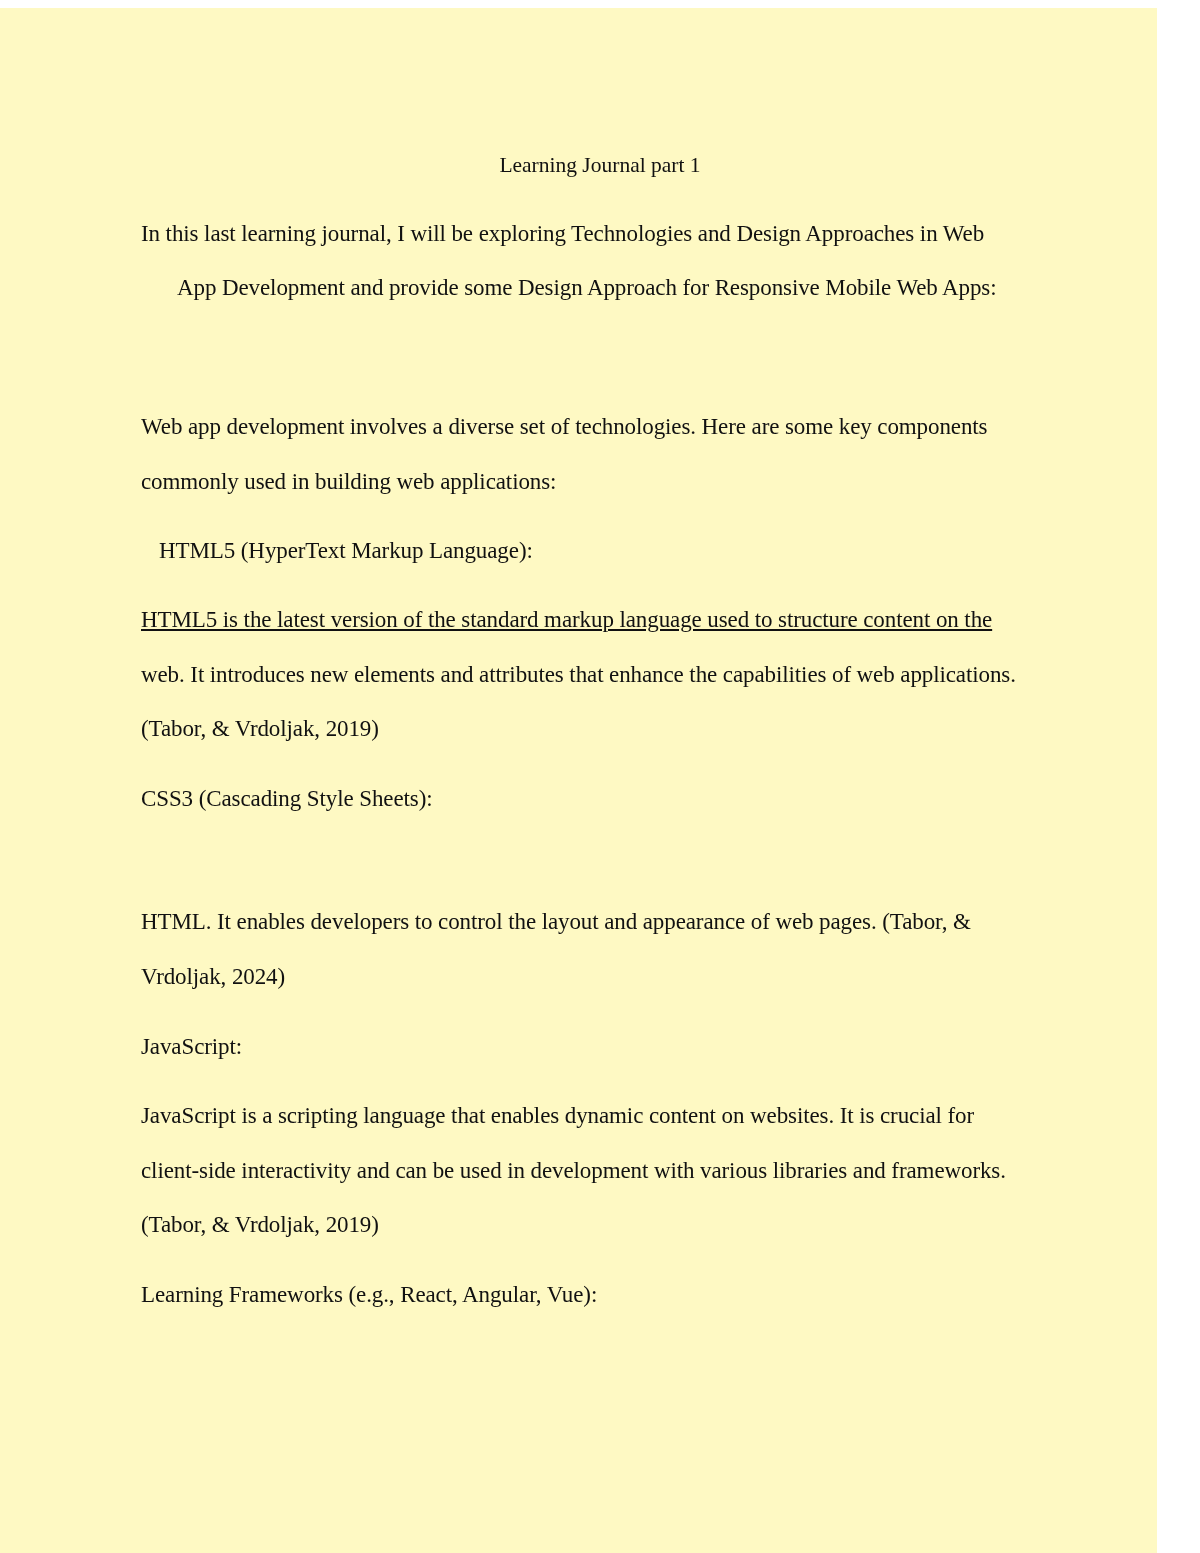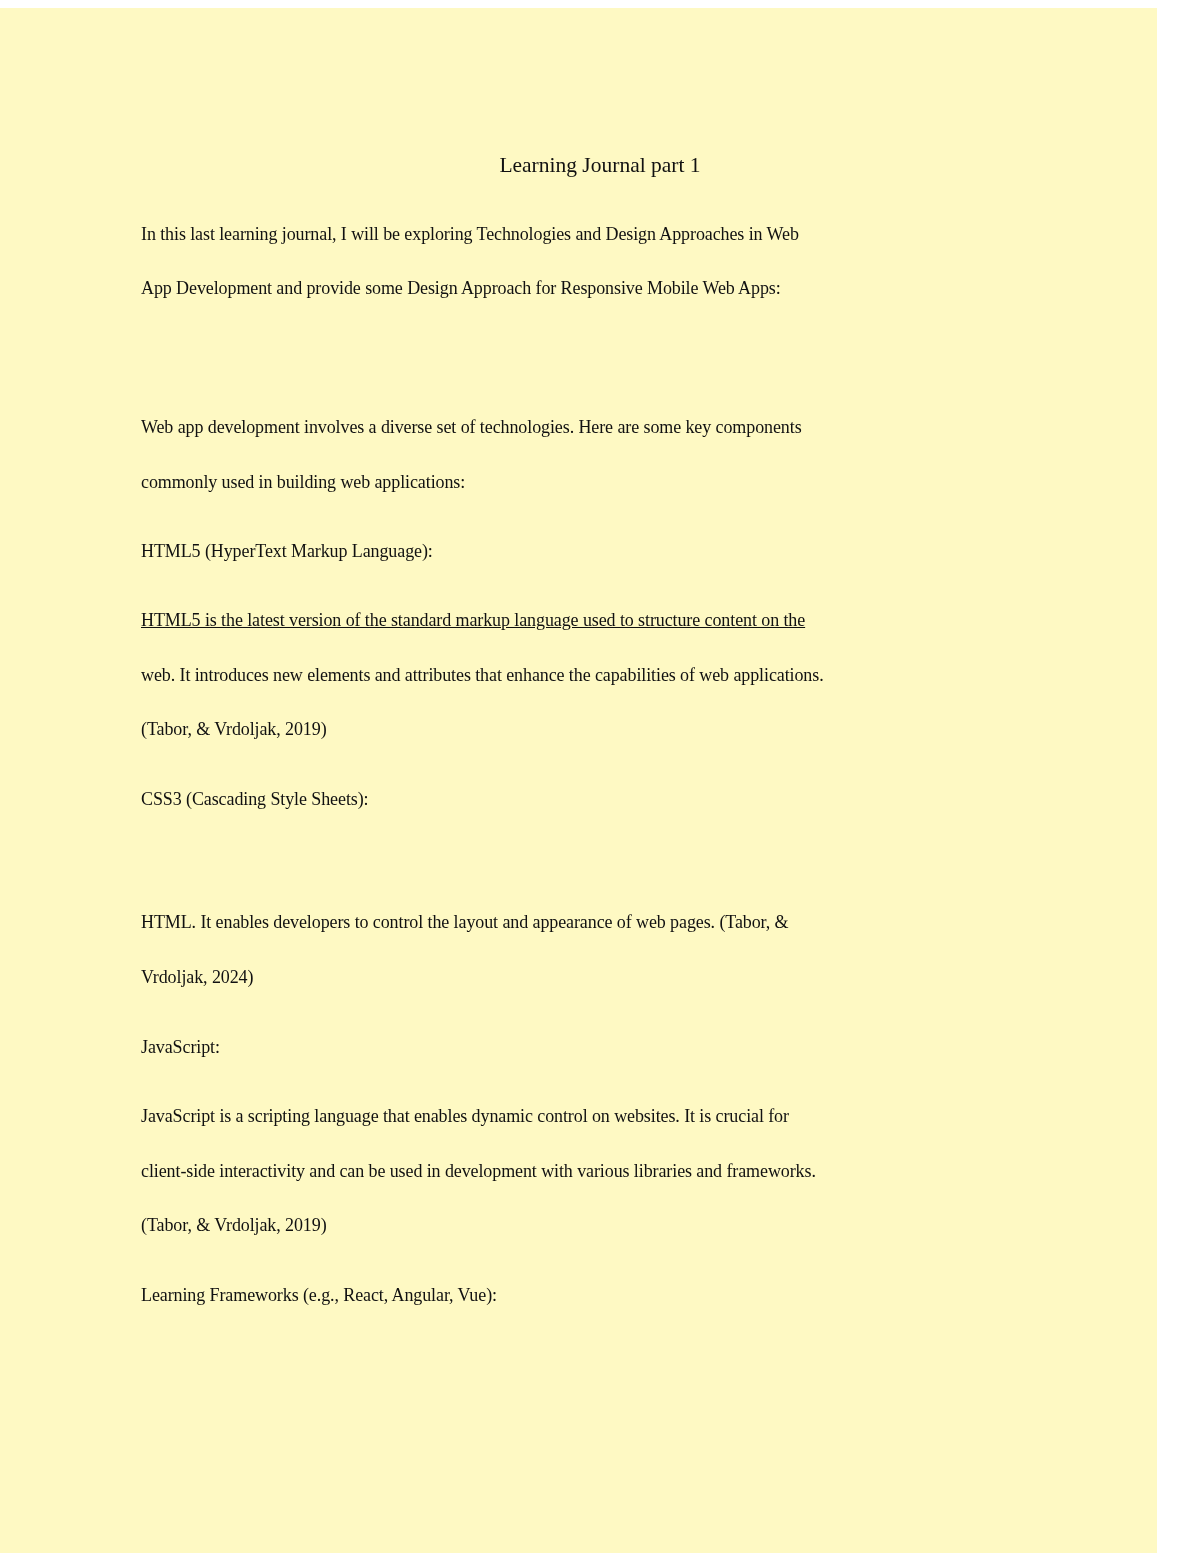--- a/index.html
+++ b/index.html
@@ -18,21 +18,21 @@
     .page {
       position: absolute;
       left: 0; top: 8px;
       width: 1157px;
       height: 1553px;
       background: #fef9c3;
     }
     .line {
       position: absolute;
       left: 141px;
-      font-size: 18px;
+      font-size: 23px;
       line-height: 28px;
       white-space: nowrap;
       letter-spacing: -0.1px;
     }
     .title {
       position: absolute;
       left: 0;
       width: 1200px;
       text-align: center;
       font-size: 21.5px;
@@ -40,34 +40,34 @@
       white-space: nowrap;
     }
   </style>
 </head>
 <body>
 
 <div class="page">
   <div class="title" style="top:143px;">Learning Journal part 1</div>
 
   <div class="line" style="top:212px;">In this last learning journal, I will be exploring Technologies and Design Approaches in Web</div>
-  <div class="line" style="top:266px;">App Development and provide some Design Approach for Responsive Mobile Web Apps:</div>
+  <div class="line" style="top:266px;margin-left:36px;">App Development and provide some Design Approach for Responsive Mobile Web Apps:</div>
 
 
   <div class="line" style="top:405px;">Web app development involves a diverse set of technologies. Here are some key components</div>
   <div class="line" style="top:460px;">commonly used in building web applications:</div>
 
-  <div class="line" style="top:529px;">HTML5 (HyperText Markup Language):</div>
+  <div class="line" style="top:529px;margin-left:18px;">HTML5 (HyperText Markup Language):</div>
   <div class="line" style="top:598px;text-decoration:underline;">HTML5 is the latest version of the standard markup language used to structure content on the</div>
   <div class="line" style="top:653px;">web. It introduces new elements and attributes that enhance the capabilities of web applications.</div>
   <div class="line" style="top:707px;">(Tabor, &amp; Vrdoljak, 2019)</div>
 
   <div class="line" style="top:777px;">CSS3 (Cascading Style Sheets):</div>
   <div class="line" style="top:900px;">HTML. It enables developers to control the layout and appearance of web pages. (Tabor, &amp;</div>
   <div class="line" style="top:955px;">Vrdoljak, 2024)</div>
 
   <div class="line" style="top:1025px;">JavaScript:</div>
-  <div class="line" style="top:1094px;">JavaScript is a scripting language that enables dynamic control on websites. It is crucial for</div>
+  <div class="line" style="top:1094px;">JavaScript is a scripting language that enables dynamic content on websites. It is crucial for</div>
   <div class="line" style="top:1149px;">client-side interactivity and can be used in development with various libraries and frameworks.</div>
   <div class="line" style="top:1203px;">(Tabor, &amp; Vrdoljak, 2019)</div>
 
   <div class="line" style="top:1273px;">Learning Frameworks (e.g., React, Angular, Vue):</div>
 </div>
 
 </body></html>

